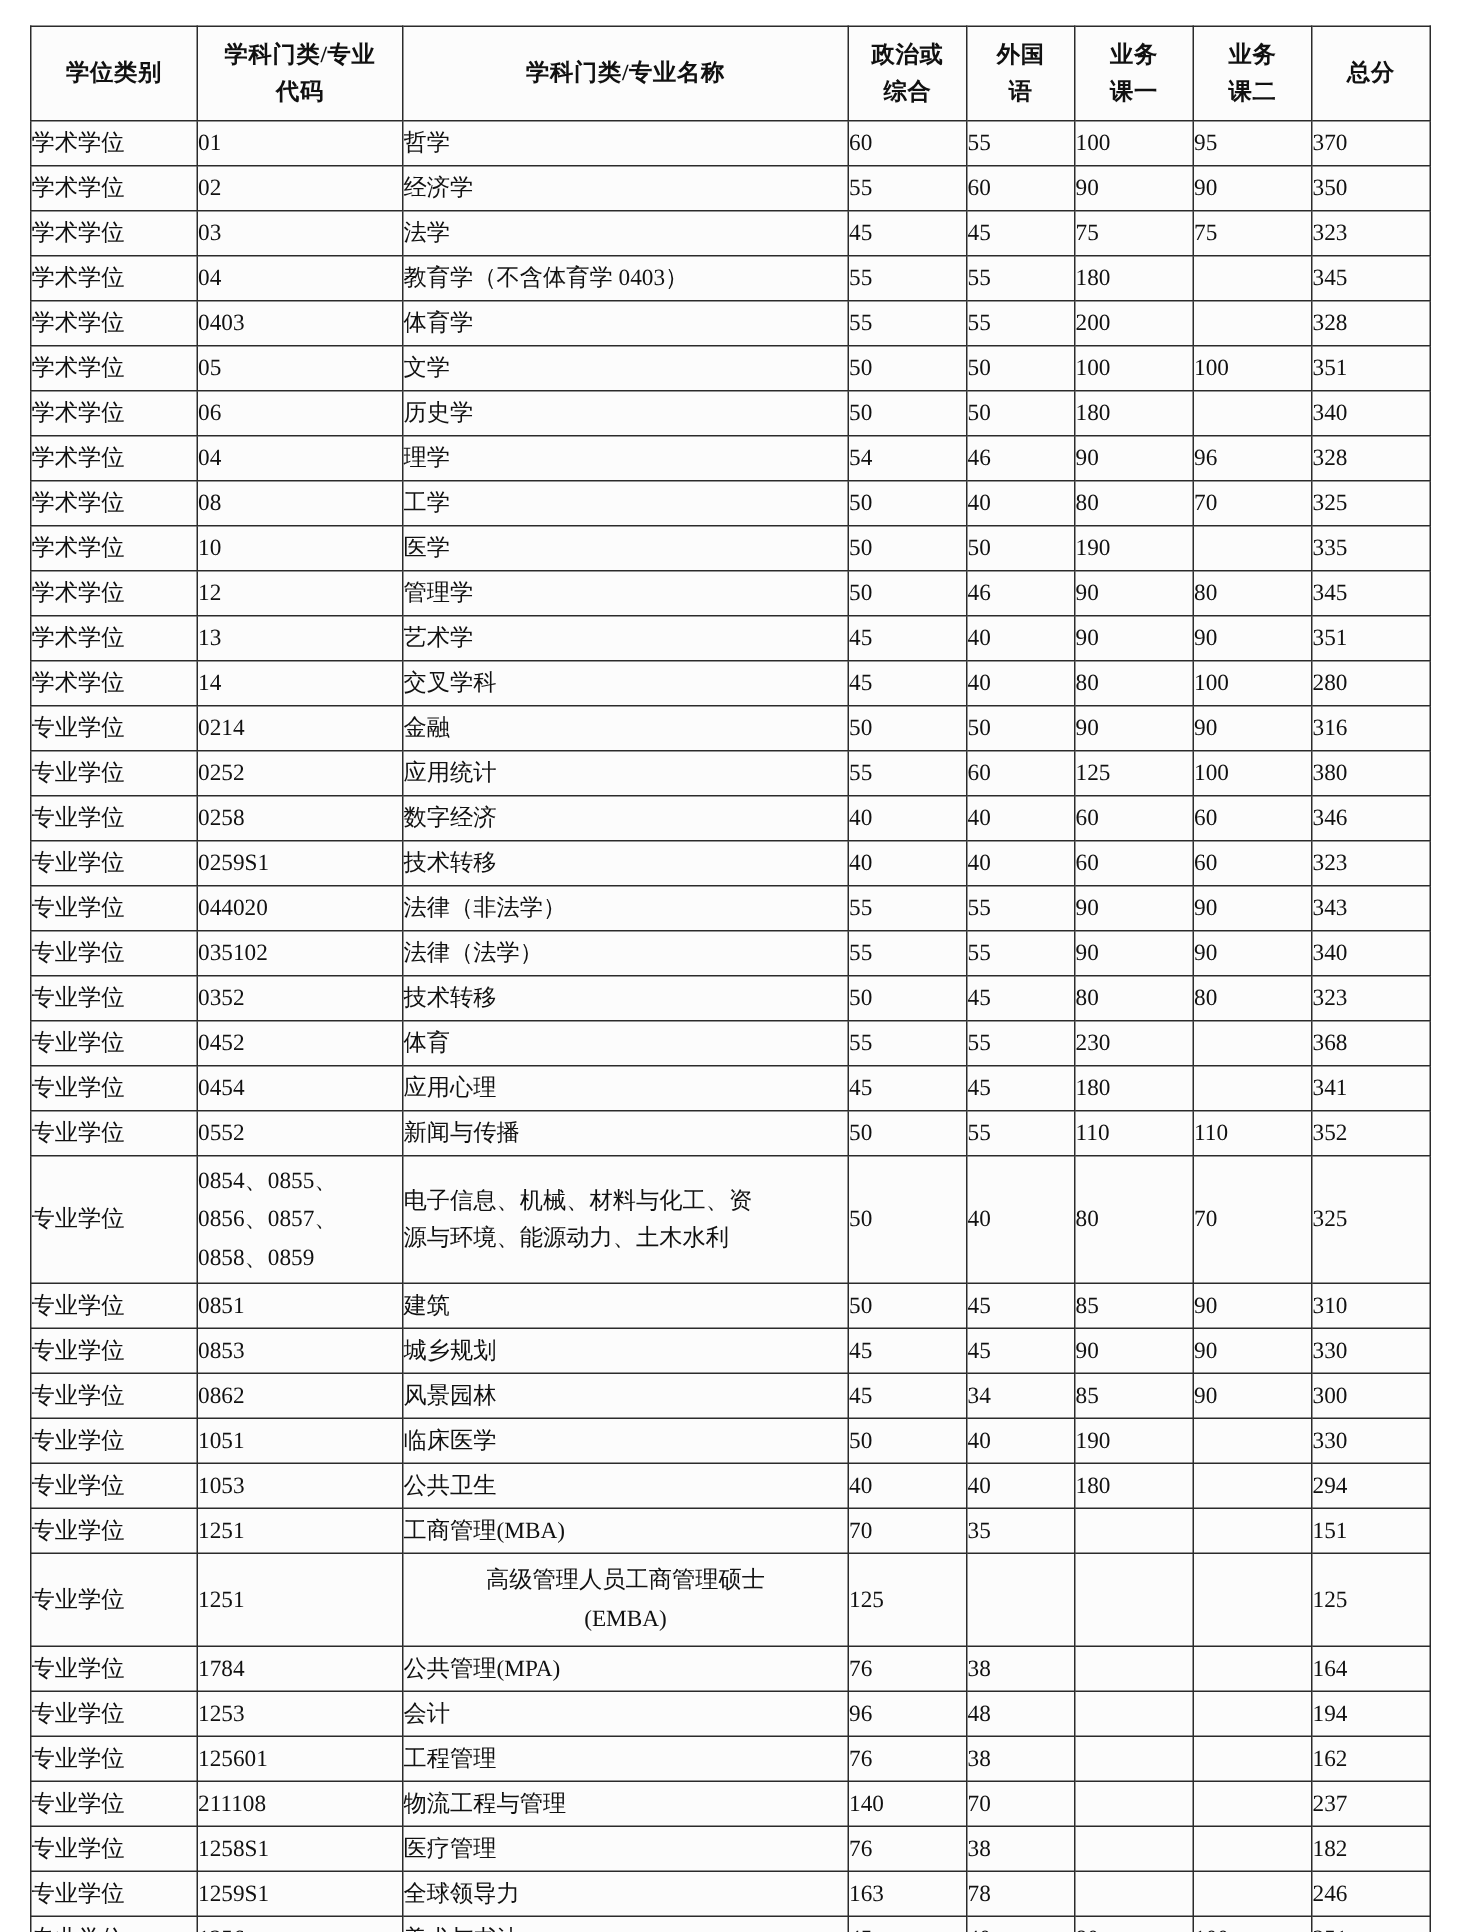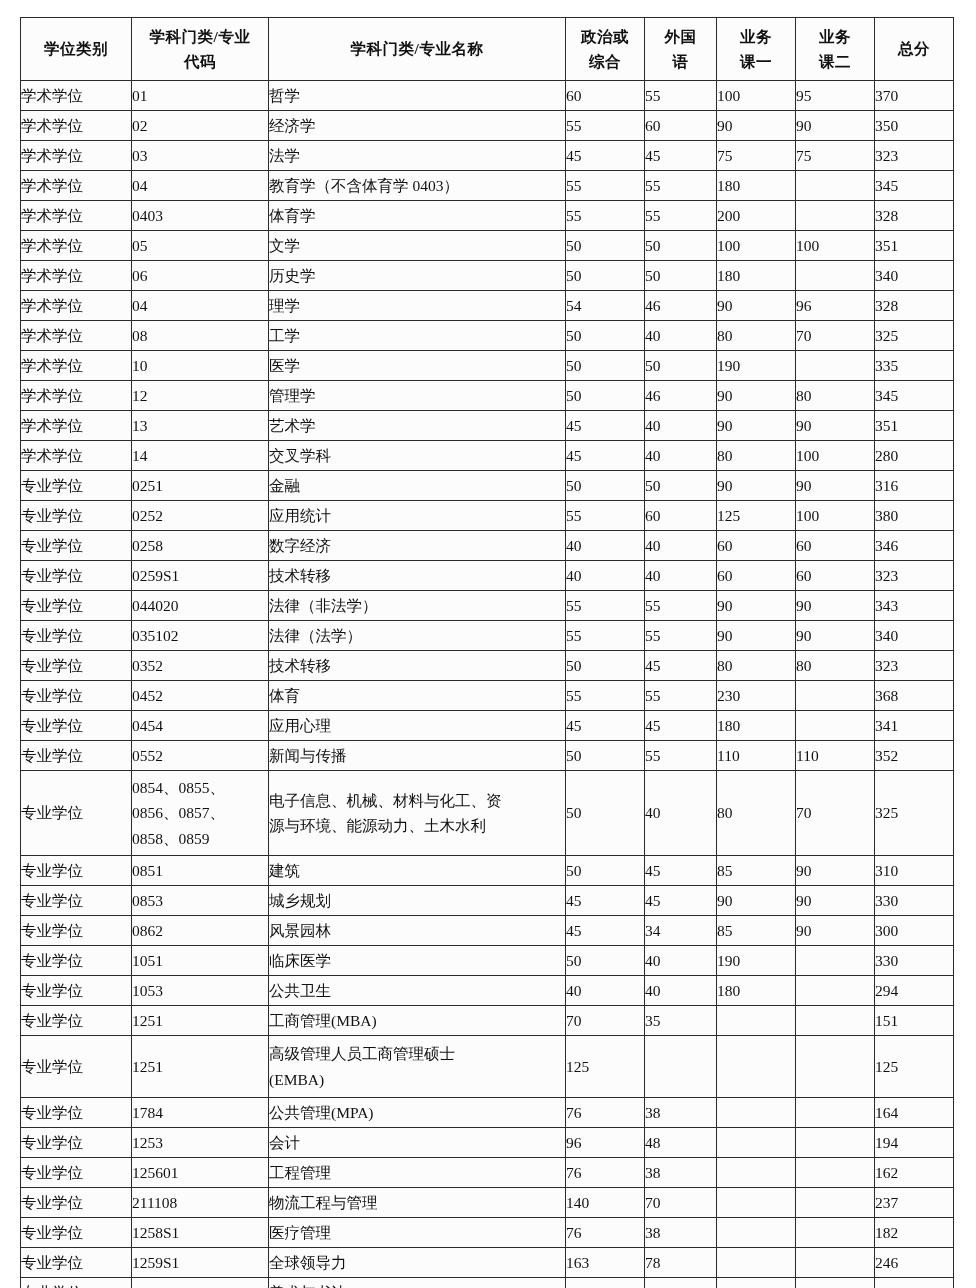--- a/index.html
+++ b/index.html
@@ -80,20 +80,21 @@
     line-height: 1.62;
     white-space: pre-line;
   }
   
   td.code-bottom {
     vertical-align: bottom;
     padding-bottom: 4px;
   }
   td.name-emba {
     vertical-align: middle;
+    text-align: center;
   }
 </style>
 </head>
 <body>
 
 <div id="score-table-wrap">
   <table class="score-table">
     <colgroup>
       <col class="c-degree">
         <col class="c-code">
@@ -474,21 +475,21 @@
           </td>
           <td class="cell-num">
             <span class="multiline">280</span>
           </td>
         </tr>
         <tr>
           <td class="cell-degree">
             <span class="multiline">专业学位</span>
           </td>
           <td class="cell-code">
-            <span class="multiline">0251</span>
+            <span class="multiline">0214</span>
           </td>
           <td class="cell-name">
             <span class="multiline">金融</span>
           </td>
           <td class="cell-num">
             <span class="multiline">50</span>
           </td>
           <td class="cell-num">
             <span class="multiline">50</span>
           </td>

